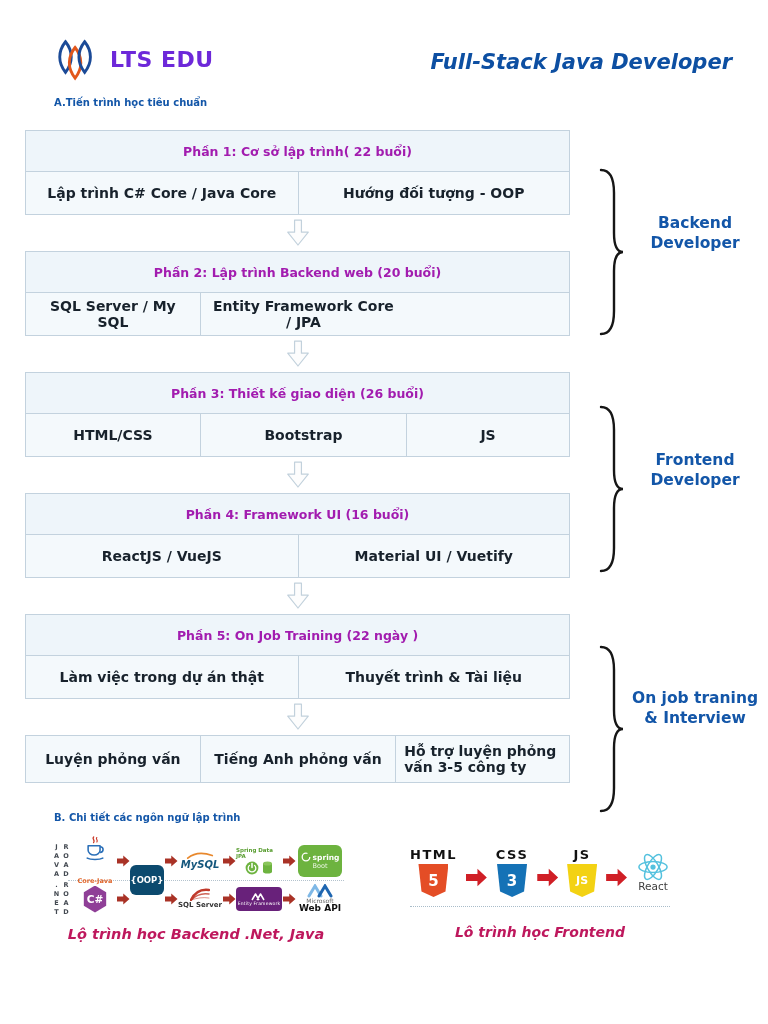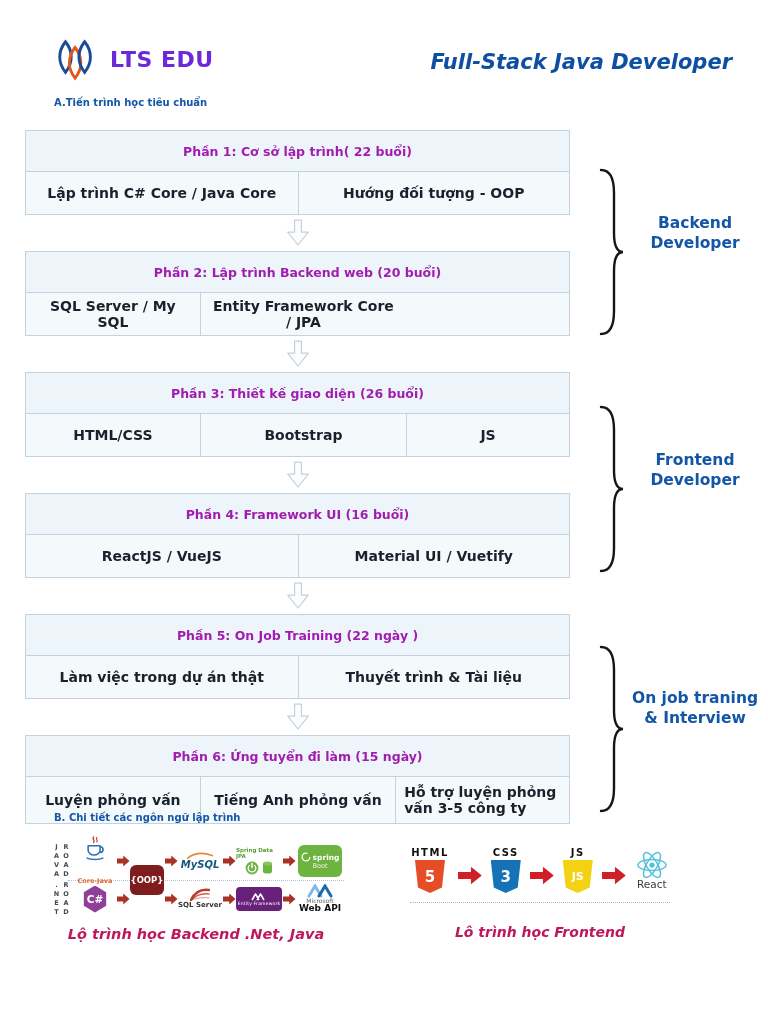--- a/index.html
+++ b/index.html
@@ -45,21 +45,21 @@
   .be-road::before{content:"";position:absolute;left:20px;right:0;top:50%;
                    border-top:1px dotted #b3c2cd;}
   .be-road > *{position:relative;z-index:1;}
   .road{display:flex;gap:3px;}
   .vtxt{writing-mode:vertical-lr;text-orientation:upright;font-size:6.5px;font-weight:bold;
         color:#444a52;letter-spacing:1px;line-height:1;}
   .node{display:flex;flex-direction:column;align-items:center;line-height:1.1;}
   .core-label{font-size:6.5px;font-weight:bold;color:#e0662c;margin-top:17px;}
   .ra-s{width:13px;height:12px;background:#a93226;
         clip-path:polygon(0 30%,52% 30%,52% 4%,100% 50%,52% 96%,52% 70%,0 70%);}
-  .oop{grid-column:4;grid-row:1/3;width:34px;height:30px;background:#7f1d1d;border-radius:6px;
+  .oop{grid-column:4;grid-row:1/3;width:34px;height:30px;background:#0c4a6e;border-radius:6px;
        color:#fff;font-weight:bold;font-size:8.5px;display:flex;align-items:center;justify-content:center;}
   .mysql-word{font-size:10px;font-weight:bold;font-style:italic;color:#15577d;}
   .jpa-label{font-size:5.5px;font-weight:bold;color:#5a9e32;margin-bottom:1px;}
   .jpa-icons{display:flex;align-items:center;gap:3px;}
   .sb{width:44px;height:32px;background:#6db33f;border-radius:6px;display:flex;flex-direction:column;
       align-items:center;justify-content:center;color:#fff;}
   .sb-row{display:flex;align-items:center;gap:2px;}
   .sb-word{font-size:7.5px;font-weight:bold;}
   .sb-boot{font-size:6.5px;color:#eaf5e2;}
   .cs{width:26px;height:27px;background:#8f3f97;
@@ -72,21 +72,21 @@
   .ms-label{font-size:6px;color:#666;}
   .wa-label{font-size:9px;font-weight:bold;color:#111;}
   .caption{position:absolute;text-align:center;font-weight:bold;font-style:italic;color:#be185d;}
   .cap-be{left:48px;width:296px;top:926px;font-size:14.5px;}
   .cap-fe{left:410px;width:260px;top:924px;font-size:14px;}
 
   
   .fe{position:absolute;left:410px;top:847px;width:260px;display:flex;align-items:center;
       justify-content:center;gap:9px;padding-bottom:9px;border-bottom:1px dotted #a9bcc9;}
   .sh-item{display:flex;flex-direction:column;align-items:center;}
-  .sh-label{font-size:10px;font-weight:bold;letter-spacing:1.5px;color:#111;margin-bottom:2px;text-align:right;}
+  .sh-label{font-size:13px;font-weight:bold;letter-spacing:1.5px;color:#111;margin-bottom:2px;text-align:right;}
   .shield{width:30px;height:33px;clip-path:polygon(0% 0%,100% 0%,90% 83%,50% 100%,10% 83%);
           display:flex;align-items:center;justify-content:center;color:#fff;font-weight:bold;font-size:15px;}
   .shield-html{background:#e44d26;} .shield-css{background:#1572b6;}
   .shield-js{background:#f3d213;font-size:11px;}
   .ra-b{width:24px;height:20px;background:#d01f26;margin-top:11px;
         clip-path:polygon(0 32%,55% 32%,55% 6%,100% 50%,55% 94%,55% 68%,0 68%);}
   .react-label{font-size:10.5px;color:#3d3d3d;margin-top:-2px;}
 </style>
 </head>
 <body>
@@ -167,21 +167,20 @@
         <div class="cell w50">Thuyết trình &amp; Tài liệu</div>
       </div>
     </section>
     <div class="flow-arrow">
       <svg width="24" height="28" viewBox="0 0 28 32">
         <path d="M10,1 H18 V15 H26 L14,30 L2,15 H10 Z" fill="#fdfdfd" stroke="#c2d1dc" stroke-width="1.4" stroke-linejoin="round"></path>
       </svg>
     </div>
 
     <section class="phase">
-      <div class="phase-title">Phần 6: Ứng tuyển đi làm (15 ngày)</div>
       <div class="phase-cells">
         <div class="cell w32 cell--tall">Luyện phỏng vấn</div>
         <div class="cell w36 cell--tall">Tiếng Anh phỏng vấn</div>
         <div class="cell w32 cell--tall cell--left">Hỗ trợ luyện phỏng vấn 3-5 công ty</div>
       </div>
     </section>
   </div>
 
   <svg class="brace brace-1" viewBox="0 0 28 170">
     <path d="M3,3 Q16,3 16,26 L16,66 Q16,85 25,85 Q16,85 16,104 L16,144 Q16,167 3,167" fill="none" stroke="#161616" stroke-width="2.4" stroke-linecap="round"></path>

